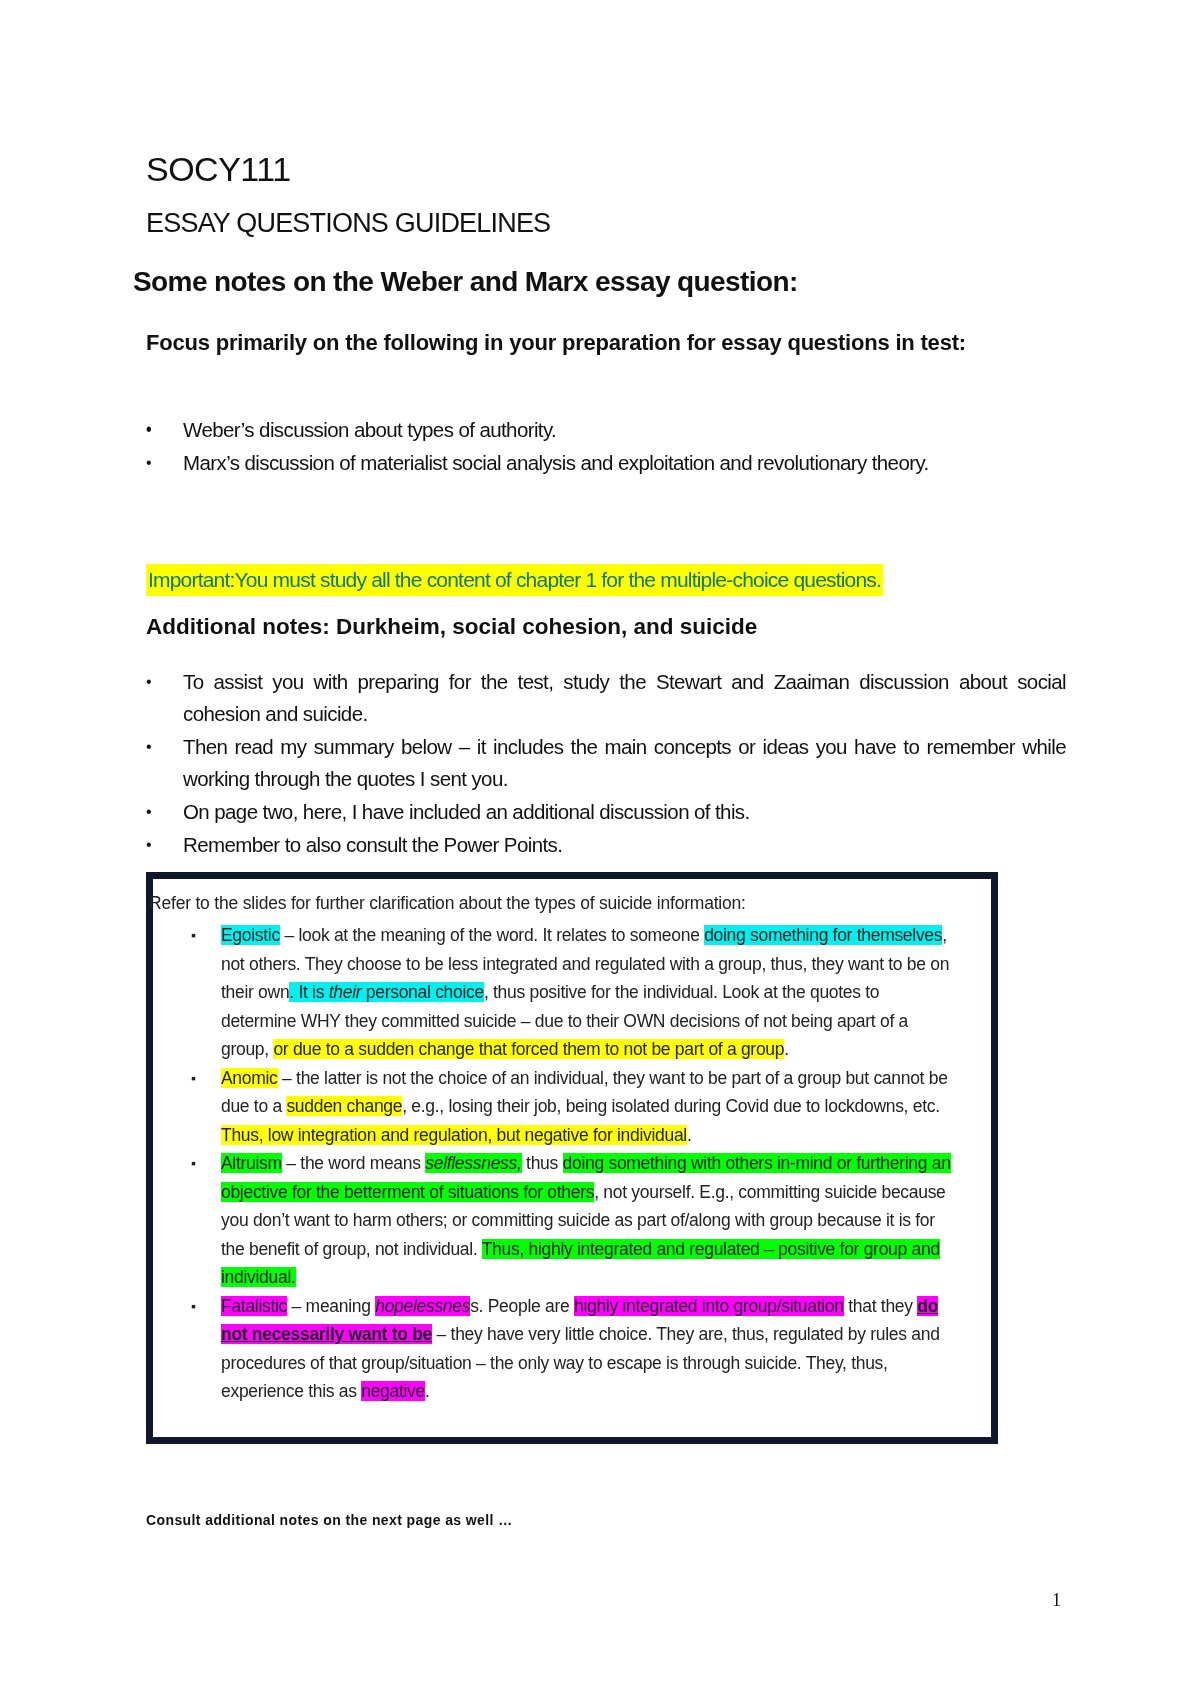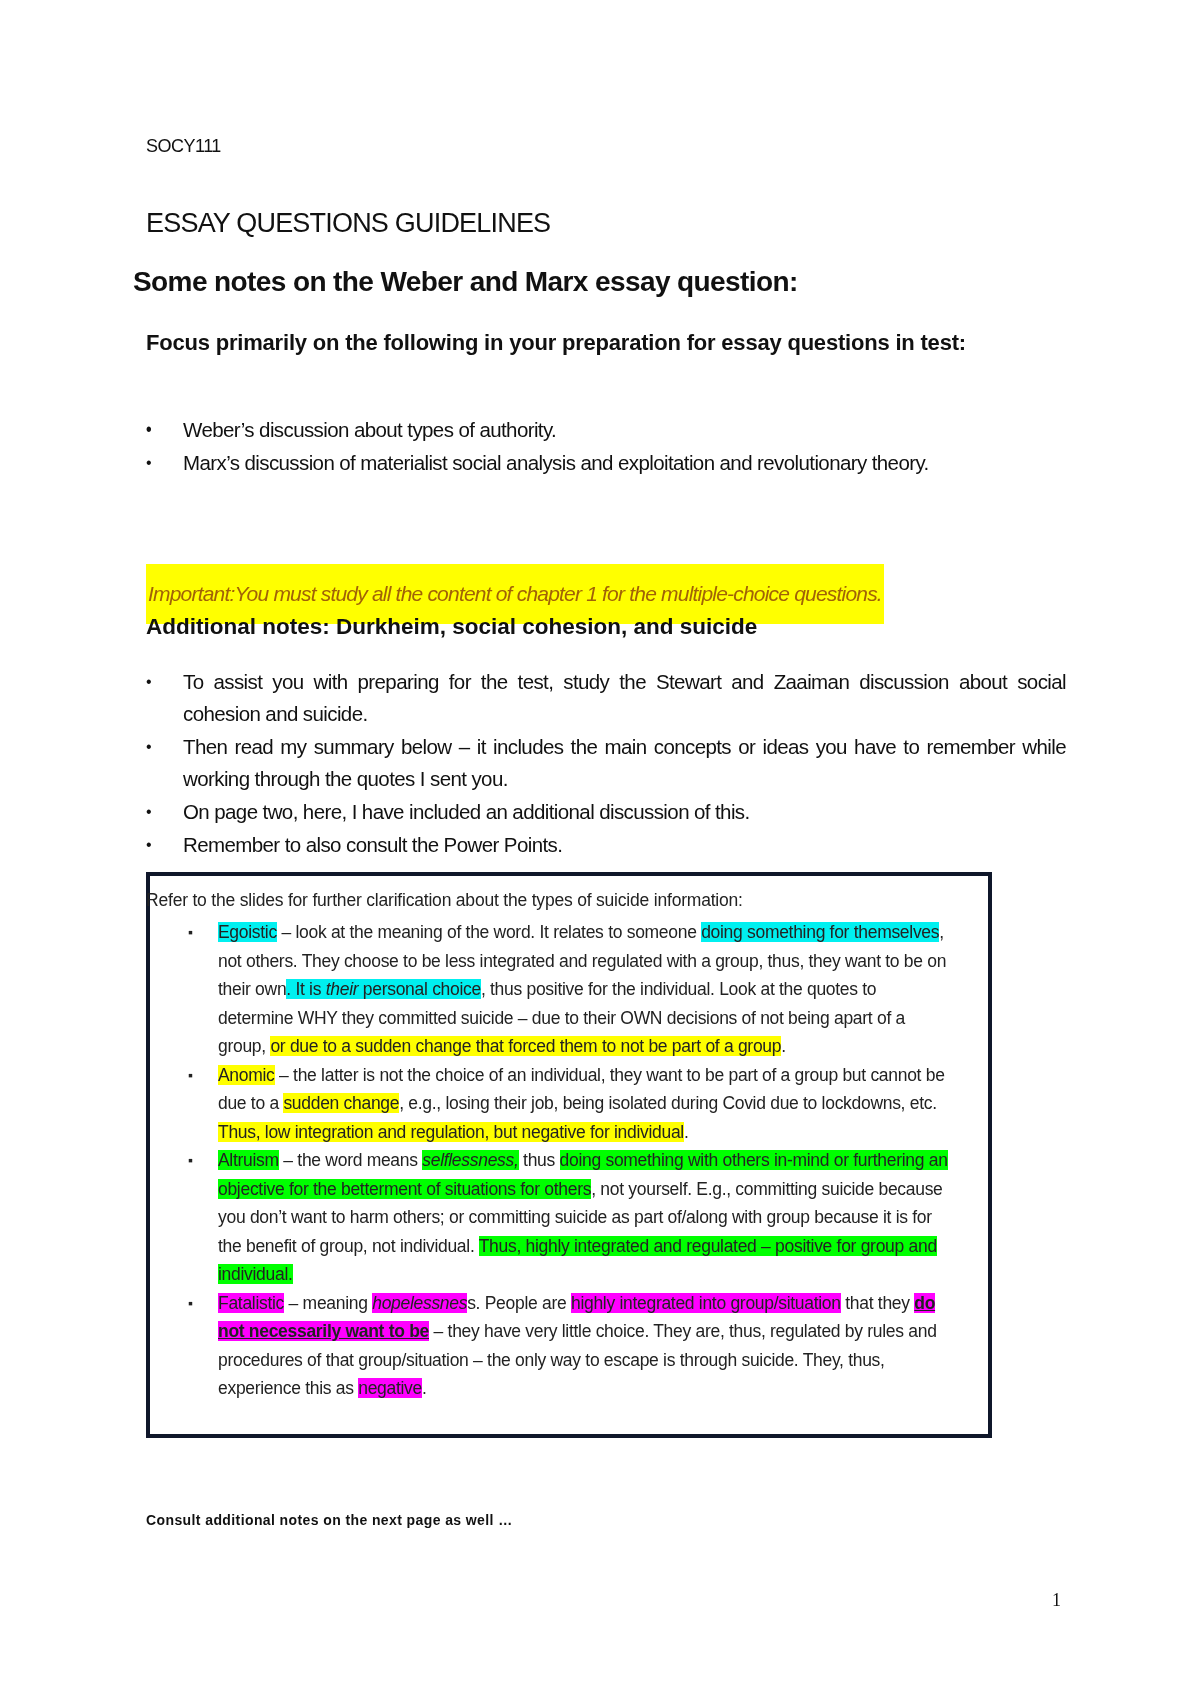--- a/index.html
+++ b/index.html
@@ -1,36 +1,36 @@
 <!DOCTYPE html>
 <html><head>
 <meta charset="utf-8">
 <style>
   html, body { margin: 0; padding: 0; background: #ffffff; }
   body { width: 1200px; height: 1696px; position: relative; overflow: hidden;
          font-family: "Liberation Sans", sans-serif; color: #111; }
   .page { position: absolute; left: 0; top: 0; width: 1200px; height: 1696px; }
   .abs { position: absolute; white-space: nowrap; }
-  .course { left: 146px; top: 136px; font-size: 18px; letter-spacing: -0.5px; }
+  .course { left: 146px; top: 150px; font-size: 34px; letter-spacing: -0.5px; }
   .doctitle { left: 146px; top: 208px; font-size: 27px; letter-spacing: -0.8px; }
   .h1 { left: 133px; top: 266px; font-size: 28px; font-weight: bold; letter-spacing: -0.6px; }
   .focus { left: 146px; top: 326px; width: 900px; font-size: 22px; font-weight: bold;
            white-space: normal; line-height: 34px; letter-spacing: -0.2px; }
   ul.list { position: absolute; margin: 0; padding: 0; list-style: none; }
   ul.list li { position: relative; padding-left: 37px; font-size: 20.5px; line-height: 32px;
                letter-spacing: -0.6px; margin-bottom: 1px; }
   ul.list li .dot { position: absolute; left: 0; top: 0; font-size: 16px; }
   .list1 { left: 146px; top: 413px; width: 860px; }
   .list2 { left: 146px; top: 666px; width: 920px; }
   .list2 li.justify { text-align: justify; }
-  .important { left: 146px; top: 564px; font-size: 21px; color: #a16207; background: #ffff00;
-               letter-spacing: -0.8px; padding: 18px 2px; font-style: italic; }
+  .important { left: 146px; top: 564px; font-size: 21px; color: #0f766e; background: #ffff00;
+               letter-spacing: -0.8px; padding: 4px 2px; }
   .h2 { left: 146px; top: 614px; font-size: 22.5px; font-weight: bold; letter-spacing: 0px; }
   .box { position: absolute; left: 146px; top: 872px; width: 838px; height: 558px;
-         border: 4px solid #0f172a; background: #fff; }
+         border: 7px solid #0f172a; background: #fff; }
   .box-intro { position: absolute; left: -4px; top: 14px; font-size: 17.5px; color: #222;
                white-space: nowrap; letter-spacing: -0.2px; }
   .box ul { position: absolute; left: 38px; top: 42px; width: 760px; margin: 0; padding: 0; list-style: none; }
   .box li { position: relative; padding-left: 30px; font-size: 17.5px; line-height: 28.5px;
             color: #222; letter-spacing: -0.3px; }
   .box li .sq { position: absolute; left: 0; top: 0; font-size: 14px; }
   .hl-cyan { background: #00f0f0; }
   .hl-yellow { background: #ffff00; }
   .hl-green { background: #00ff00; }
   .hl-magenta { background: #ff00ff; }

